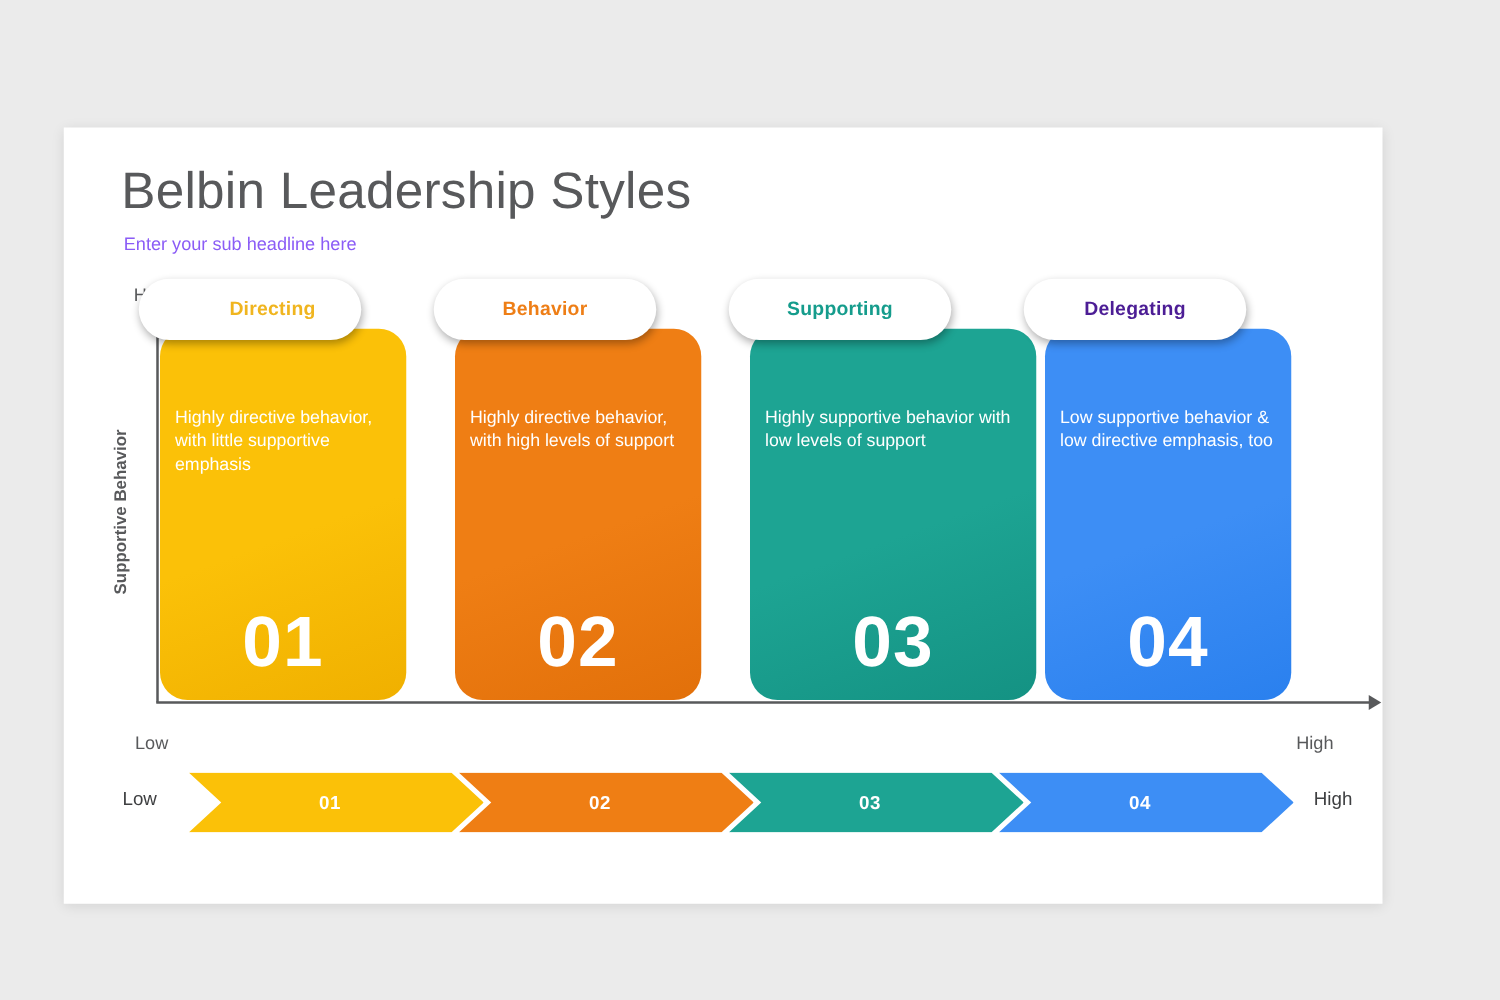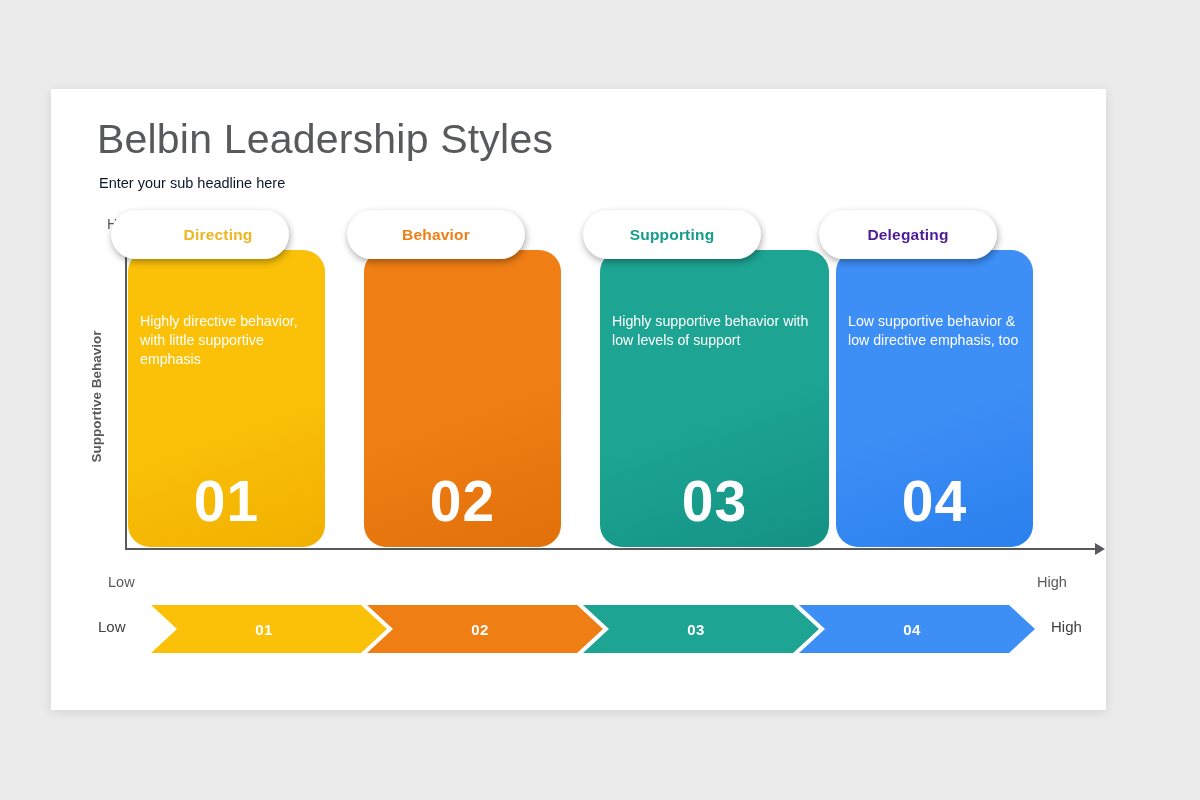--- a/index.html
+++ b/index.html
@@ -11,21 +11,21 @@
     height: 800px;
     background: #ebebeb;
     font-family: "Liberation Sans", sans-serif;
     overflow: hidden;
   }
 
   
   #slide {
     position: absolute;
     left: 51px;
-    top: 89px;
+    top: 102px;
     width: 1055px;
     height: 621px;
     background: #ffffff;
     box-shadow: 0 2px 10px rgba(0,0,0,0.10);
   }
 
   
   #page-title {
     position: absolute;
     left: 46px;
@@ -35,21 +35,21 @@
     color: #58595b;
     letter-spacing: 0.2px;
     white-space: nowrap;
   }
   #page-subtitle {
     position: absolute;
     left: 48px;
     top: 86px;
     font-size: 14.5px;
     font-weight: 400;
-    color: #0f172a;
+    color: #8b5cf6;
     white-space: nowrap;
   }
 
   
   #chart {
     position: absolute;
     left: 0;
     top: 0;
     width: 1097px;
     height: 621px;
@@ -218,20 +218,21 @@
 
     <div id="cards-layer">
         <div class="card" style="left: 77px; background: linear-gradient(160deg, rgb(251, 193, 8) 0%, rgb(251, 193, 8) 55%, rgb(240, 176, 0) 100%);">
           <div class="card-desc">Highly directive behavior, with little supportive emphasis</div>
           <div class="card-number">01</div>
         </div>
         <div class="pill" style="left: 60px;">
           <span class="pill-label" style="color: rgb(240, 181, 31); padding-left: 36px;">Directing</span>
         </div>
         <div class="card" style="left: 313px; background: linear-gradient(160deg, rgb(239, 126, 20) 0%, rgb(239, 126, 20) 55%, rgb(226, 112, 10) 100%);">
+          <div class="card-desc">Highly directive behavior, with high levels of support</div>
           <div class="card-number">02</div>
         </div>
         <div class="pill" style="left: 296px;">
           <span class="pill-label" style="color: rgb(238, 126, 22);">Behavior</span>
         </div>
         <div class="card" style="left: 549px; background: linear-gradient(160deg, rgb(29, 164, 147) 0%, rgb(29, 164, 147) 55%, rgb(20, 146, 131) 100%); padding-left: 32px;">
           <div class="card-desc">Highly supportive behavior with low levels of support</div>
           <div class="card-number">03</div>
         </div>
         <div class="pill" style="left: 532px;">

